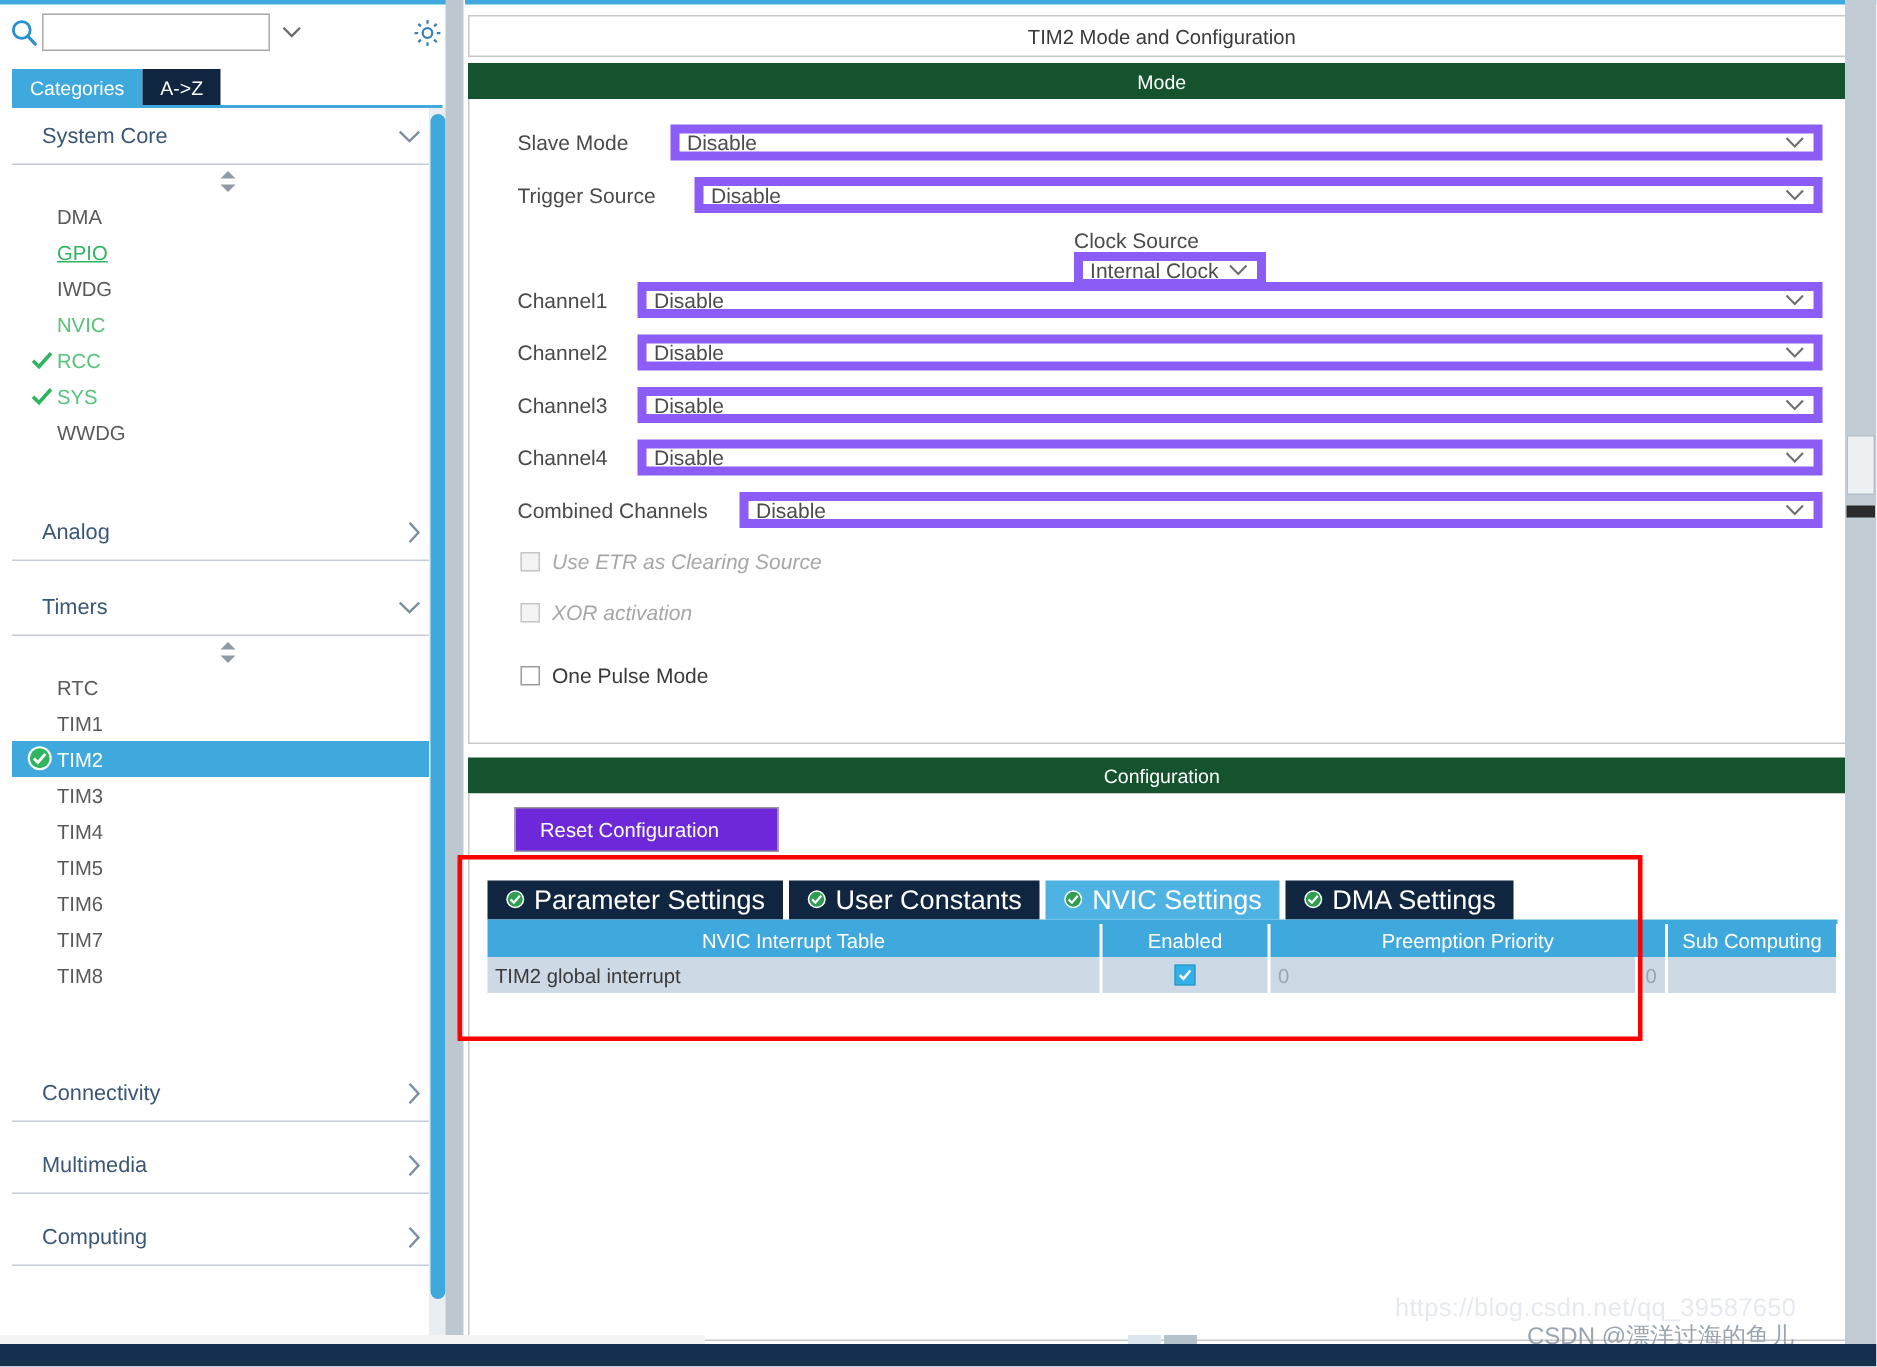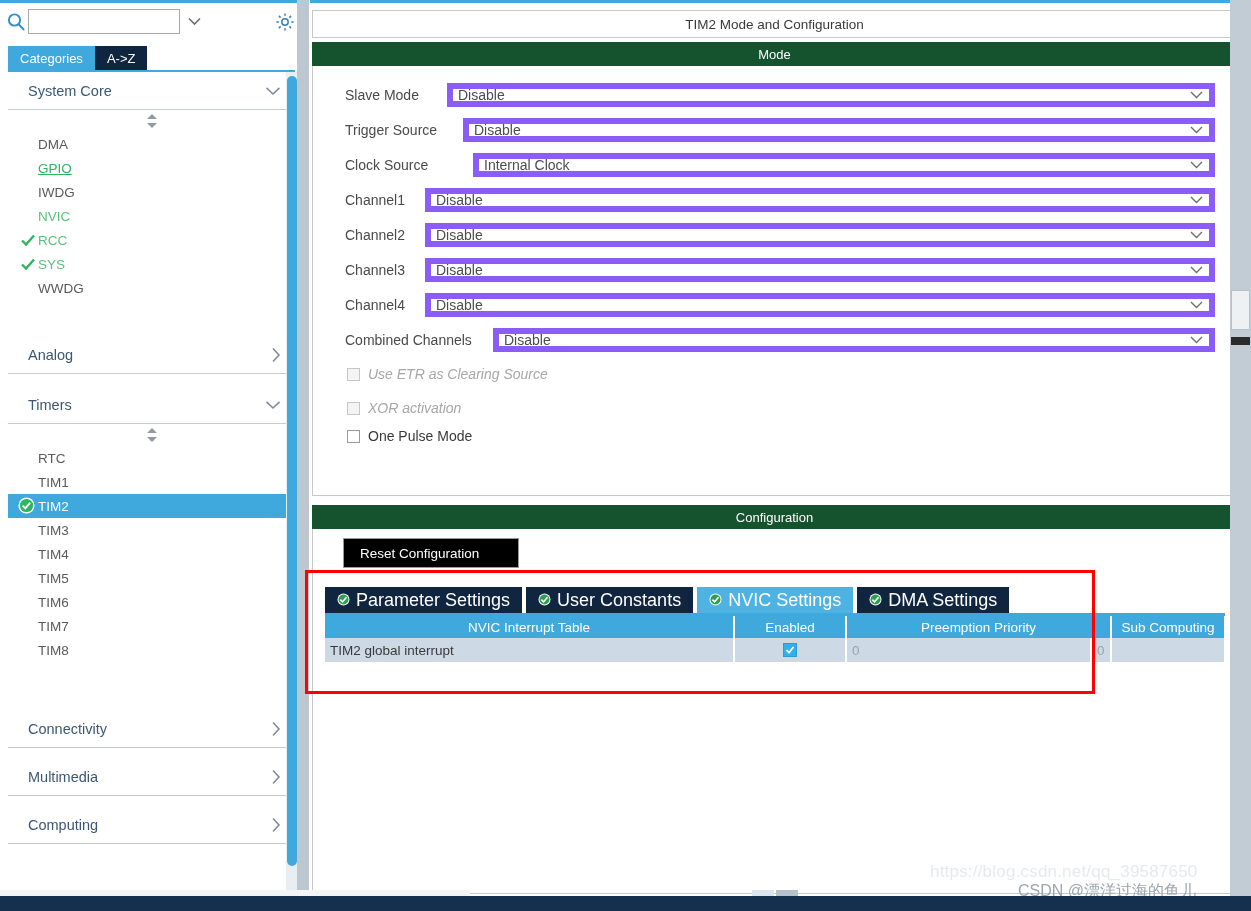--- a/index.html
+++ b/index.html
@@ -179,21 +179,21 @@
   .cb-label { color: #3a3a3a; }
   .cb-label.dim { color: #a7a7a7; font-style: italic; }
 
   
   .config-box {
     position: absolute; left: 2px; top: 529px; width: 925px; height: 365px;
     border: 1px solid #c8c8c8; border-top: 0; background: #ffffff;
   }
   .reset-btn {
     position: absolute; left: 30px; top: 9px; width: 176px; height: 30px;
-    background: #000000; color: #ffffff; border: 1px solid #999;
+    background: #6d28d9; color: #ffffff; border: 1px solid #999;
     display: flex; align-items: center; padding-left: 16px;
     font-size: 13.5px; cursor: default;
   }
 
   .tabstrip {
     position: absolute; left: 12px; top: 58px; width: 900px; height: 26px;
     display: flex; align-items: stretch; gap: 4px;
   }
   .ctab {
     background: #10253f; color: #ffffff; font-size: 18px;
@@ -497,21 +497,21 @@
         <span class="select">
           <span class="val">Disable</span>
           <span class="caret">
               <svg width="13" height="8" viewBox="0 0 13 8">
                 <polyline points="1,1 6.5,6.6 12,1" fill="none" stroke="#6f6f6f" stroke-width="1.4"></polyline>
               </svg>
             </span>
         </span>
       </div>
 
-      <div class="field-row" style="top:86px; left:32px; width:870px;">
+      <div class="field-row" style="top:86px; left:32px; width:870px;flex-direction:column;">
         <span class="field-label" style="width:128px;">Clock Source</span>
         <span class="select">
           <span class="val">Internal Clock</span>
           <span class="caret">
               <svg width="13" height="8" viewBox="0 0 13 8">
                 <polyline points="1,1 6.5,6.6 12,1" fill="none" stroke="#6f6f6f" stroke-width="1.4"></polyline>
               </svg>
             </span>
         </span>
       </div>
@@ -577,21 +577,21 @@
       </div>
 
       <div class="cb-row" style="top:297px;">
         <span class="cb dim"></span>
         <span class="cb-label dim">Use ETR as Clearing Source</span>
       </div>
       <div class="cb-row" style="top:331px;">
         <span class="cb dim"></span>
         <span class="cb-label dim">XOR activation</span>
       </div>
-      <div class="cb-row" style="top:359px;">
+      <div class="cb-row" style="top:373px;">
         <span class="cb"></span>
         <span class="cb-label">One Pulse Mode</span>
       </div>
     </div>
 
     <div class="section-bar" id="config-bar">Configuration</div>
 
     <div class="config-box">
       <div class="reset-btn">Reset Configuration</div>
 

